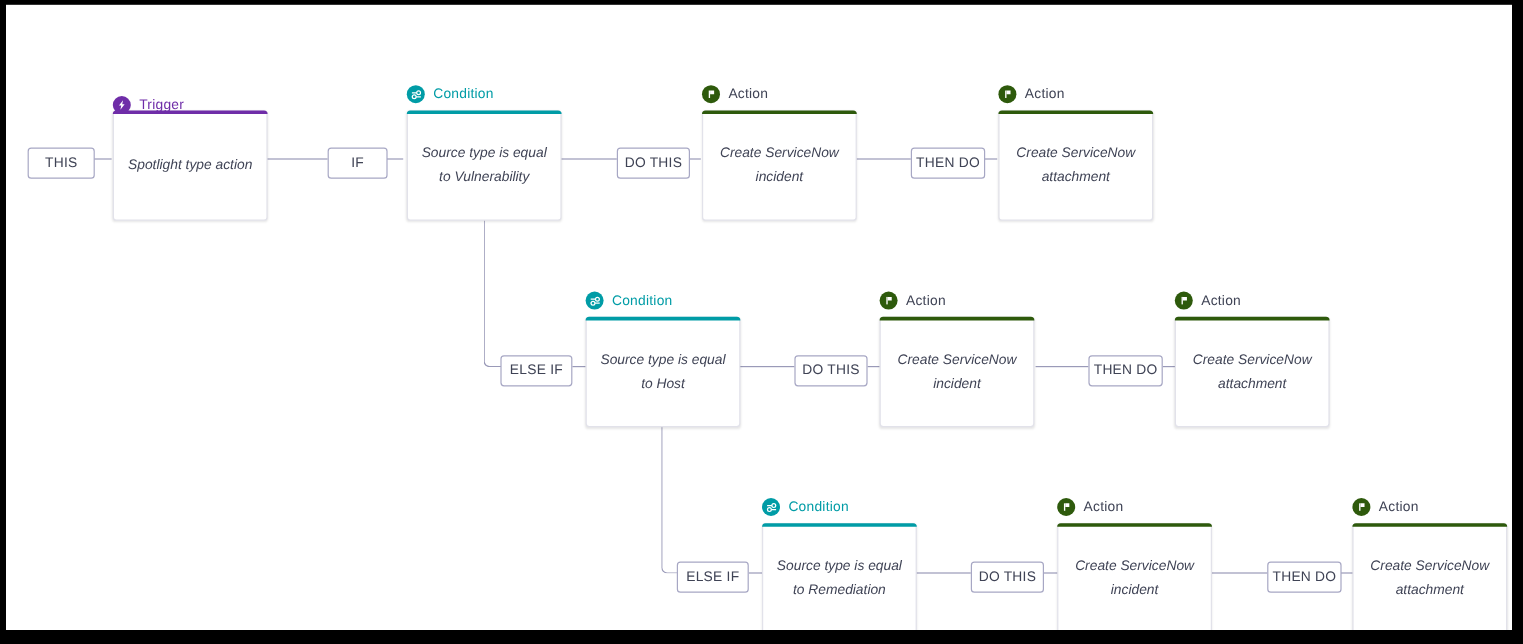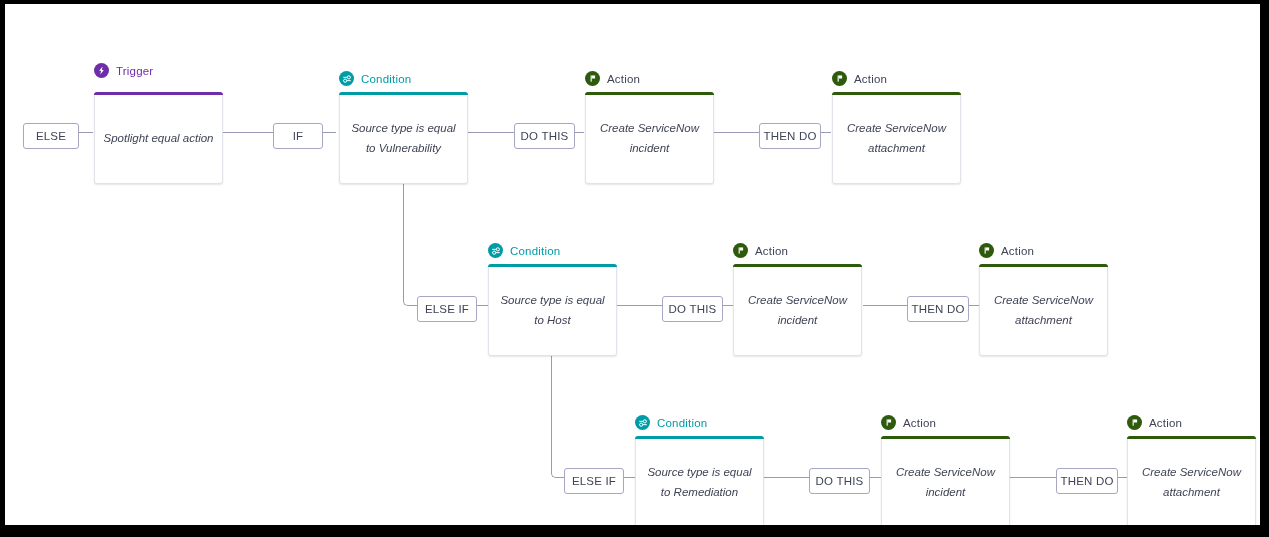--- a/index.html
+++ b/index.html
@@ -149,34 +149,34 @@
 
     <div class="elbow" style="left:546px; top:351px; width:14px; height:122px;"></div>
 
     <div class="line h" style="left:619px; top:473px; width:11px;"></div>
     <div class="line h" style="left:758px; top:473px; width:46px;"></div>
     <div class="line h" style="left:865px; top:473px; width:12px;"></div>
     <div class="line h" style="left:1004px; top:473px; width:47px;"></div>
     <div class="line h" style="left:1111px; top:473px; width:12px;"></div>
 
     <div class="pill" style="left:18px; top:119px; width:56px;">
-      <span>ELSE</span>
-    </div>
-
-    <div class="node-header" style="left:89px; top:59px;">
+      <span>THIS</span>
+    </div>
+
+    <div class="node-header" style="left:89px; top:76px;">
       <span class="icon-badge" style="background:#6f2da8;">
         <svg width="9" height="9" viewBox="0 0 10 10" aria-hidden="true">
           <path d="M6.2 0.6 L2.4 5.4 L4.5 5.4 L3.7 9.4 L7.6 4.4 L5.4 4.4 Z" fill="#ffffff"></path>
         </svg>
       </span>
       <span class="type-label" style="color:#6f2da8;">Trigger</span>
     </div>
     <div class="node" style="left:89px; top:88px; width:129px; height:92px;">
       <div class="topbar" style="background:#6f2da8;"></div>
-      <div class="node-text">Spotlight equal action</div>
+      <div class="node-text">Spotlight type action</div>
     </div>
 
     <div class="pill" style="left:268px; top:119px; width:50px;">
       <span>IF</span>
     </div>
 
     <div class="node-header" style="left:334px; top:67px;">
       <span class="icon-badge" style="background:#009ca6;">
         <svg width="10" height="10" viewBox="0 0 12 12" aria-hidden="true">
           <line x1="1.5" y1="4" x2="10.5" y2="4" stroke="#ffffff" stroke-width="1.2"></line>

